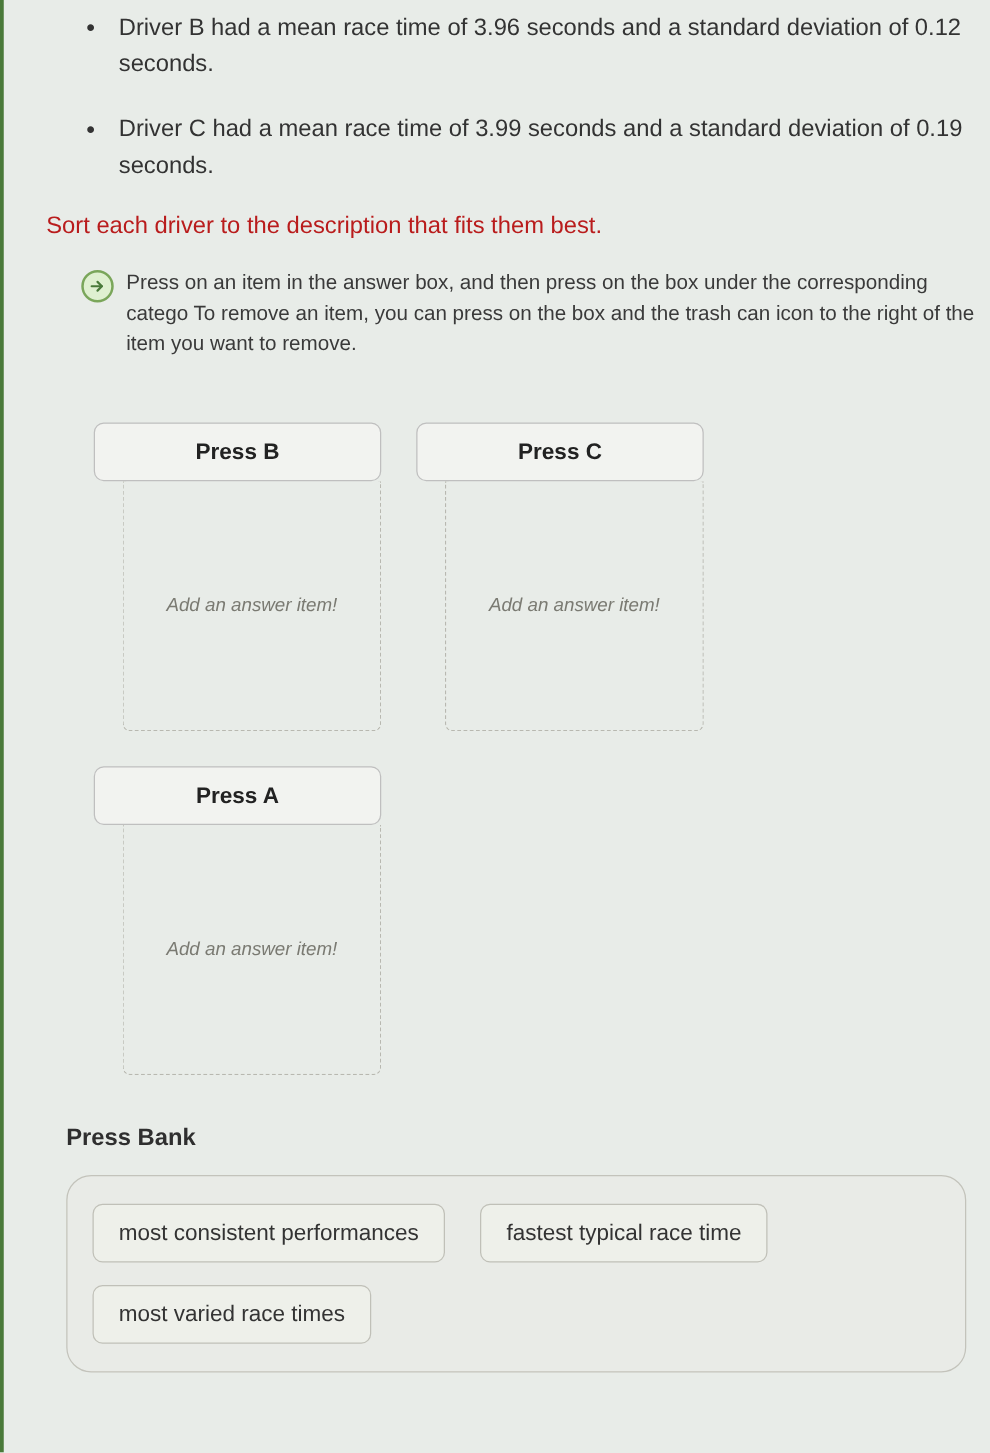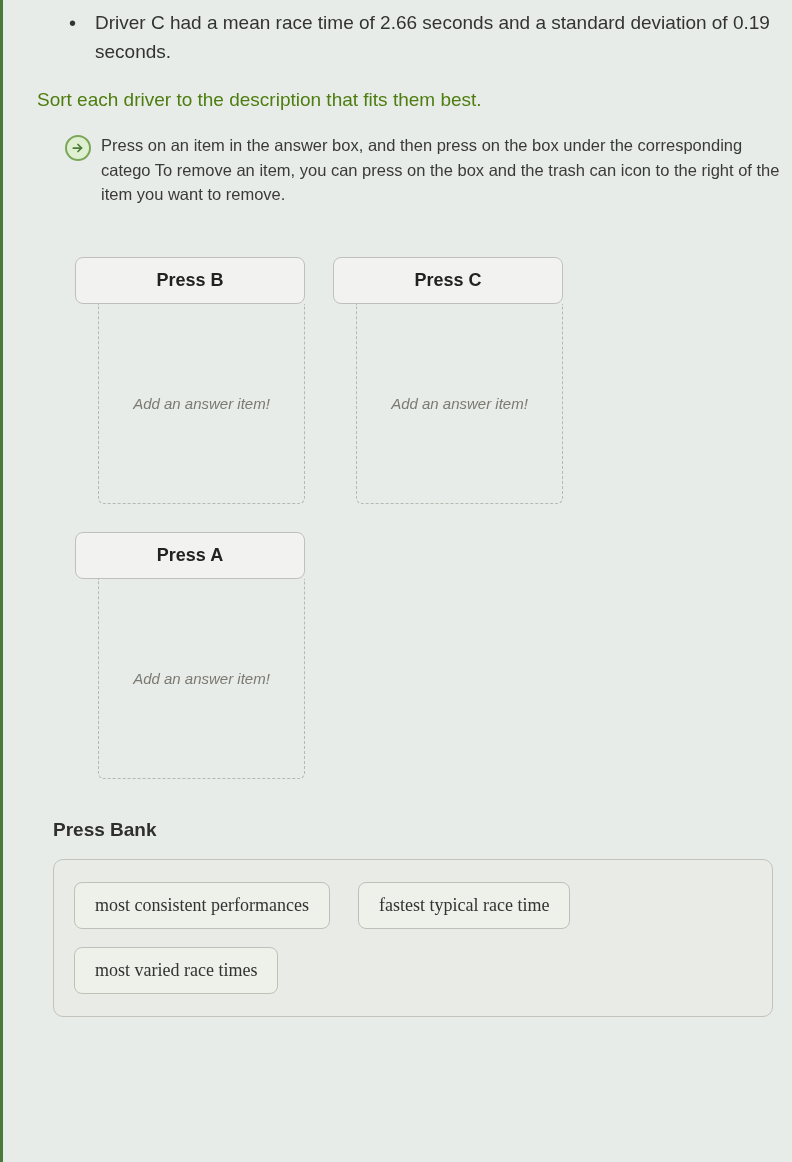--- a/index.html
+++ b/index.html
@@ -36,21 +36,21 @@
     content: "•";
     position: absolute;
     left: -26px;
     top: 0;
     font-size: 20px;
     color: #333;
   }
   .sort-instruction {
     font-size: 19px;
     padding: 0 10px 16px 12px;
-    color: #4d7c0f;
+    color: #b91c1c;
   }
   .hint-row {
     display: flex;
     align-items: flex-start;
     gap: 10px;
     padding: 6px 0 20px 40px;
   }
   .hint-icon {
     width: 26px; height: 26px;
     border-radius: 50%;
@@ -106,46 +106,46 @@
     padding: 40px 0 0 28px;
   }
   .answer-bank-title {
     font-weight: 700;
     font-size: 19px;
     color: #2f2f2f;
     margin-bottom: 18px;
   }
   .bank-box {
     border: 1px solid #c3c3bb;
-    border-radius: 10px;
+    border-radius: 20px;
     background: rgba(235,236,230,0.4);
     padding: 22px 20px;
     display: flex;
     flex-wrap: wrap;
     gap: 18px 28px;
     width: 720px;
-    font-family: Liberation Serif, serif;
   }
   .bank-item {
     border: 1px solid #c0c0b8;
     border-radius: 8px;
     background: #eef0ea;
     padding: 12px 20px;
     font-size: 18px;
     color: #333;
     cursor: grab;
   }
 </style>
 </head>
 <body>
 
 <div class="page">
 
   <ul class="bullets">
-    <li class="question-text">Driver C had a mean race time of 2.66 seconds and a standard deviation of 0.19 seconds.</li>
+    <li class="question-text">Driver B had a mean race time of 3.96 seconds and a standard deviation of 0.12 seconds.</li>
+    <li class="question-text">Driver C had a mean race time of 3.99 seconds and a standard deviation of 0.19 seconds.</li>
   </ul>
 
   <div class="sort-instruction">Sort each driver to the description that fits them best.</div>
 
   <div class="hint-row">
     <div class="hint-icon">
       <svg viewBox="0 0 24 24" fill="none" stroke="#4a7a3a" stroke-width="3" stroke-linecap="round" stroke-linejoin="round">
         <line x1="4" y1="12" x2="18" y2="12"></line>
         <polyline points="12 6 18 12 12 18"></polyline>
       </svg>

